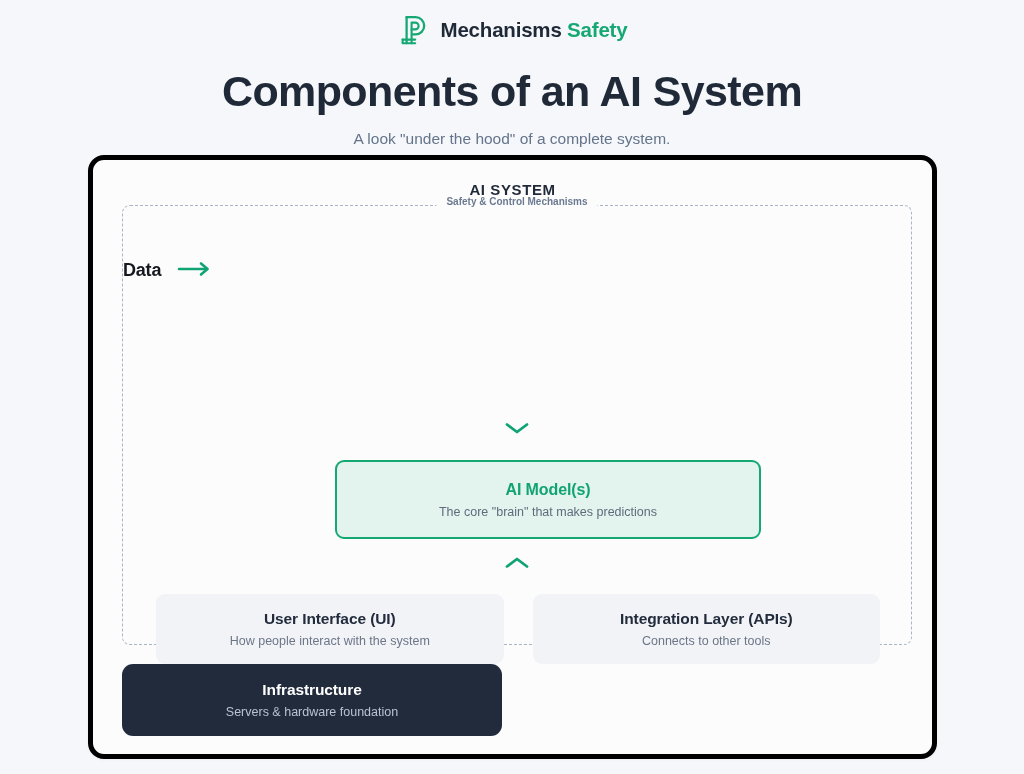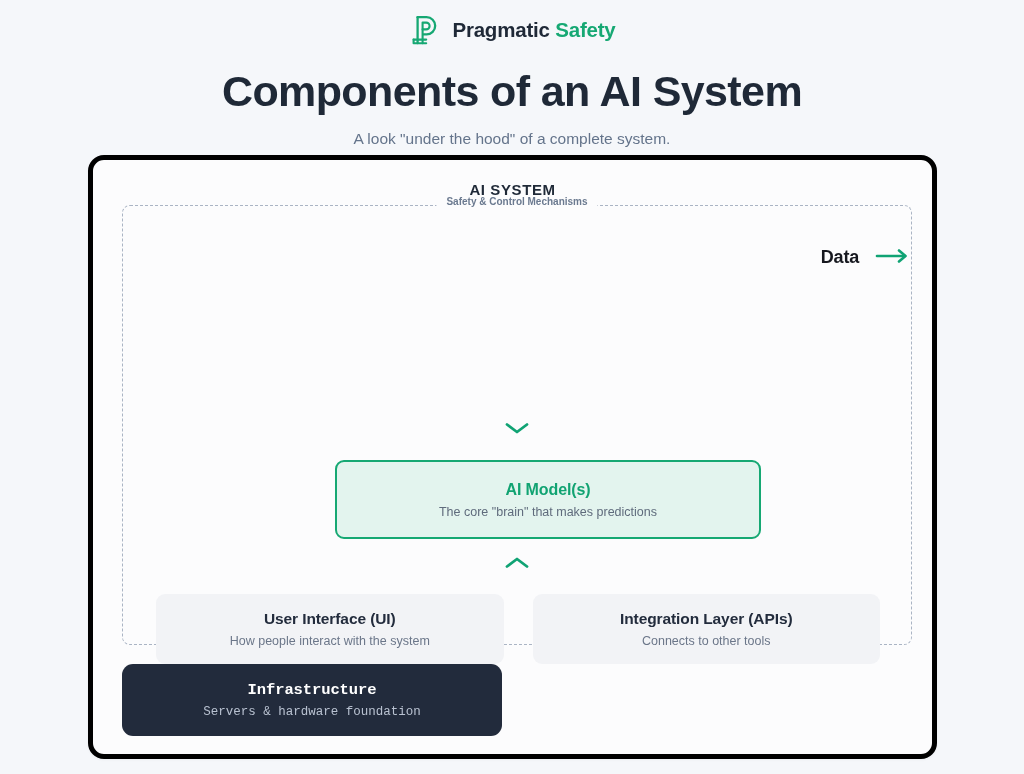--- a/index.html
+++ b/index.html
@@ -98,23 +98,23 @@
     font-size: 10px;
     font-weight: 600;
     color: #6b7a90;
     white-space: nowrap;
   }
 
   
   .data-row {
     display: flex;
     align-items: center;
-    justify-content: flex-end;
+    justify-content: flex-start;
     gap: 16px;
-    margin-top: 41px;
+    margin-top: 54px;
   }
   .data-label {
     font-size: 18px;
     font-weight: 700;
     color: #16181f;
     letter-spacing: -0.2px;
   }
   .arrow-right { display: block; }
 
   
@@ -145,21 +145,20 @@
 
   .box-green {
     background: #e3f4ee;
     border: 2px solid #16a873;
   }
   .box-green .box-title { color: #11a372; font-size: 16px; }
   .box-green .box-sub { color: #5f6b7c; }
 
   .box-dark {
     background: #222b3c;
-    font-family: Liberation Mono, monospace;
   }
   .box-dark .box-title { color: #ffffff; }
   .box-dark .box-sub { color: #b9c2d1; }
 
   
   .pipeline-box {
     position: absolute;
     left: 212px;
     top: 126px;
     width: 426px;
@@ -221,21 +220,21 @@
     <svg class="brand-mark" viewBox="0 0 34 34" xmlns="http://www.w3.org/2000/svg" aria-hidden="true">
       <path d="M9.6 4.2 H18.6 A8.6 8.6 0 0 1 18.6 21.4 H15.2" fill="none" stroke="#16a873" stroke-width="2.3" stroke-linecap="round"></path>
       <path d="M9.6 4.2 V30.2" fill="none" stroke="#16a873" stroke-width="2.3" stroke-linecap="round"></path>
       <path d="M14.6 9.6 H18.2 A3.4 3.4 0 0 1 18.2 16.4 H14.6 V9.6 Z" fill="none" stroke="#16a873" stroke-width="2.1" stroke-linejoin="round"></path>
       <path d="M14.6 16.4 V30.2" fill="none" stroke="#16a873" stroke-width="2.1" stroke-linecap="round"></path>
       <path d="M5.6 26.6 H18.2" fill="none" stroke="#16a873" stroke-width="2.1" stroke-linecap="round"></path>
       <path d="M5.6 26.6 V30.2 H18.2" fill="none" stroke="#16a873" stroke-width="2.1" stroke-linecap="round" stroke-linejoin="round"></path>
     </svg>
   </span>
   <span class="brand-text">
-    <span class="b-dark">Pragmatic</span><span>&nbsp;</span><span class="b-green">Safety</span>
+    <span class="b-dark">Mechanisms</span><span>&nbsp;</span><span class="b-green">Safety</span>
   </span>
 </div>
 
 <h1 class="page-title">Components of an AI System</h1>
 <p class="page-subtitle">A look "under the hood" of a complete system.</p>
 
 <div class="card">
 
   <div class="system-title">AI SYSTEM</div>
 

